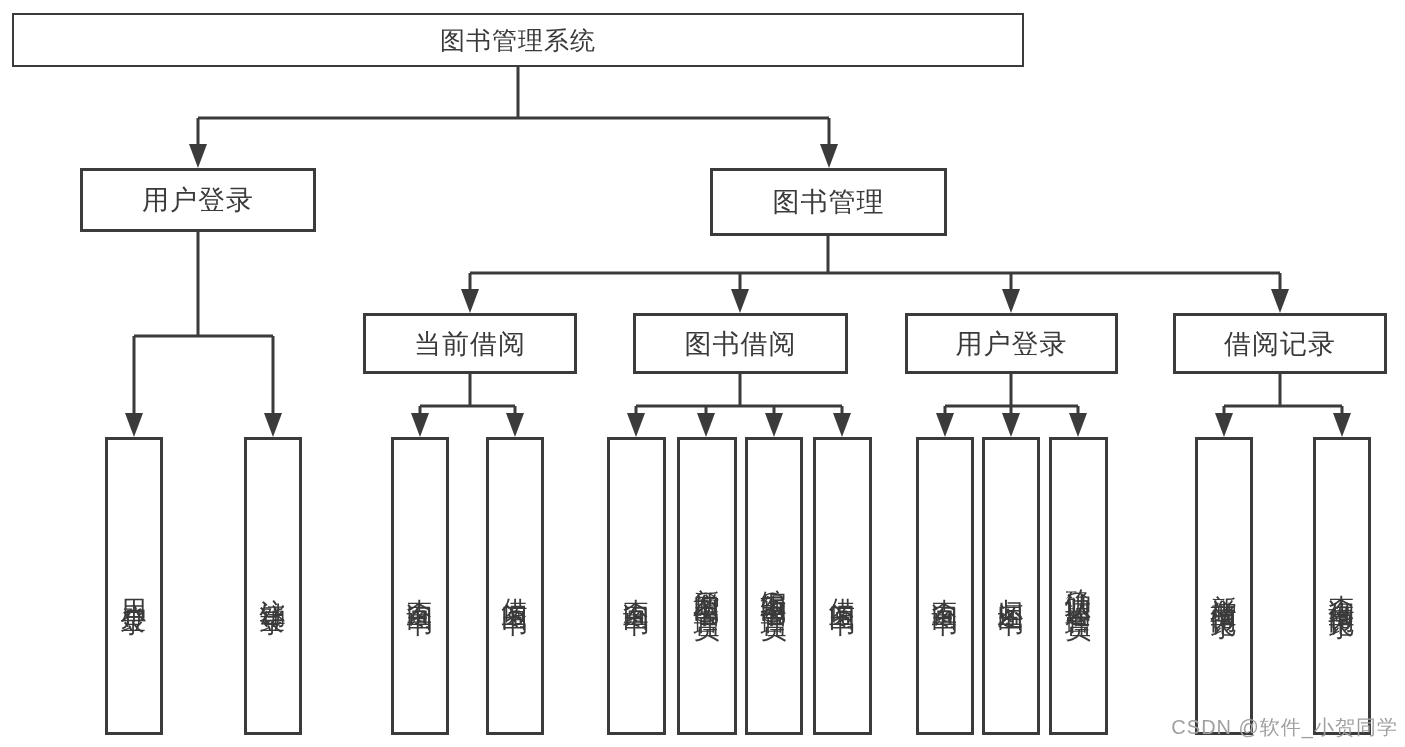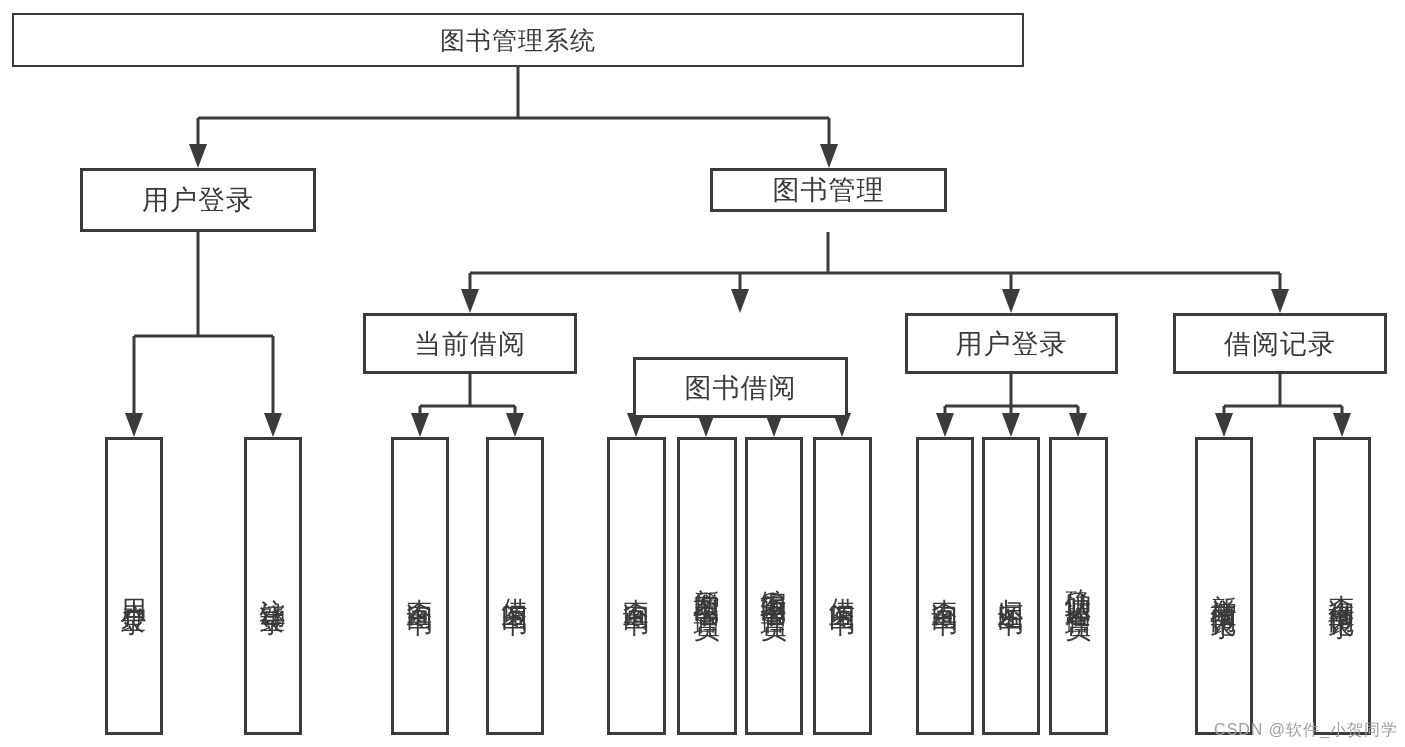--- a/index.html
+++ b/index.html
@@ -49,21 +49,21 @@
     text-orientation: mixed;
     font-size: 26px;
     letter-spacing: 4px;
     line-height: 1;
   }
   .watermark {
     position: absolute;
     right: 7px;
     bottom: 6px;
     color: #a0a0a0;
-    font-size: 16px;
+    font-size: 20px;
     letter-spacing: 1px;
     white-space: nowrap;
   }
 </style>
 </head>
 <body>
 
 <div class="stage">
 
   <svg class="wires" viewBox="0 0 1405 747" aria-hidden="true">
@@ -112,24 +112,24 @@
     <g>
       <path d="M1280,374 V406 M1224,406 H1342 M1224,406 V416 M1342,406 V416"></path>
       <polygon points="1215,413 1233,413 1224,437"></polygon>
       <polygon points="1333,413 1351,413 1342,437"></polygon>
     </g>
   </svg>
 
   <div class="node h root" style="left:12px; top:13px; width:1012px; height:54px;">图书管理系统</div>
 
   <div class="node h" style="left:80px; top:168px; width:236px; height:64px;">用户登录</div>
-  <div class="node h" style="left:710px; top:168px; width:237px; height:44px;">图书管理</div>
+  <div class="node h" style="left:710px; top:168px; width:237px; height:68px;">图书管理</div>
 
   <div class="node h" style="left:363px; top:313px; width:214px; height:61px;">当前借阅</div>
-  <div class="node h" style="left:633px; top:313px; width:215px; height:61px;margin-top:44px;">图书借阅</div>
+  <div class="node h" style="left:633px; top:313px; width:215px; height:61px;">图书借阅</div>
   <div class="node h" style="left:905px; top:313px; width:213px; height:61px;">用户登录</div>
   <div class="node h" style="left:1173px; top:313px; width:214px; height:61px;text-align:right;">借阅记录</div>
 
   <div class="node v" style="left:105px; top:437px; width:58px; height:298px;">用户登录</div>
   <div class="node v" style="left:244px; top:437px; width:58px; height:298px;">注销登录</div>
 
   <div class="node v" style="left:391px; top:437px; width:58px; height:298px;">查询图书</div>
   <div class="node v" style="left:486px; top:437px; width:58px; height:298px;">借阅图书</div>
 
   <div class="node v" style="left:607px; top:437px; width:59px; height:298px;">查询图书</div>

